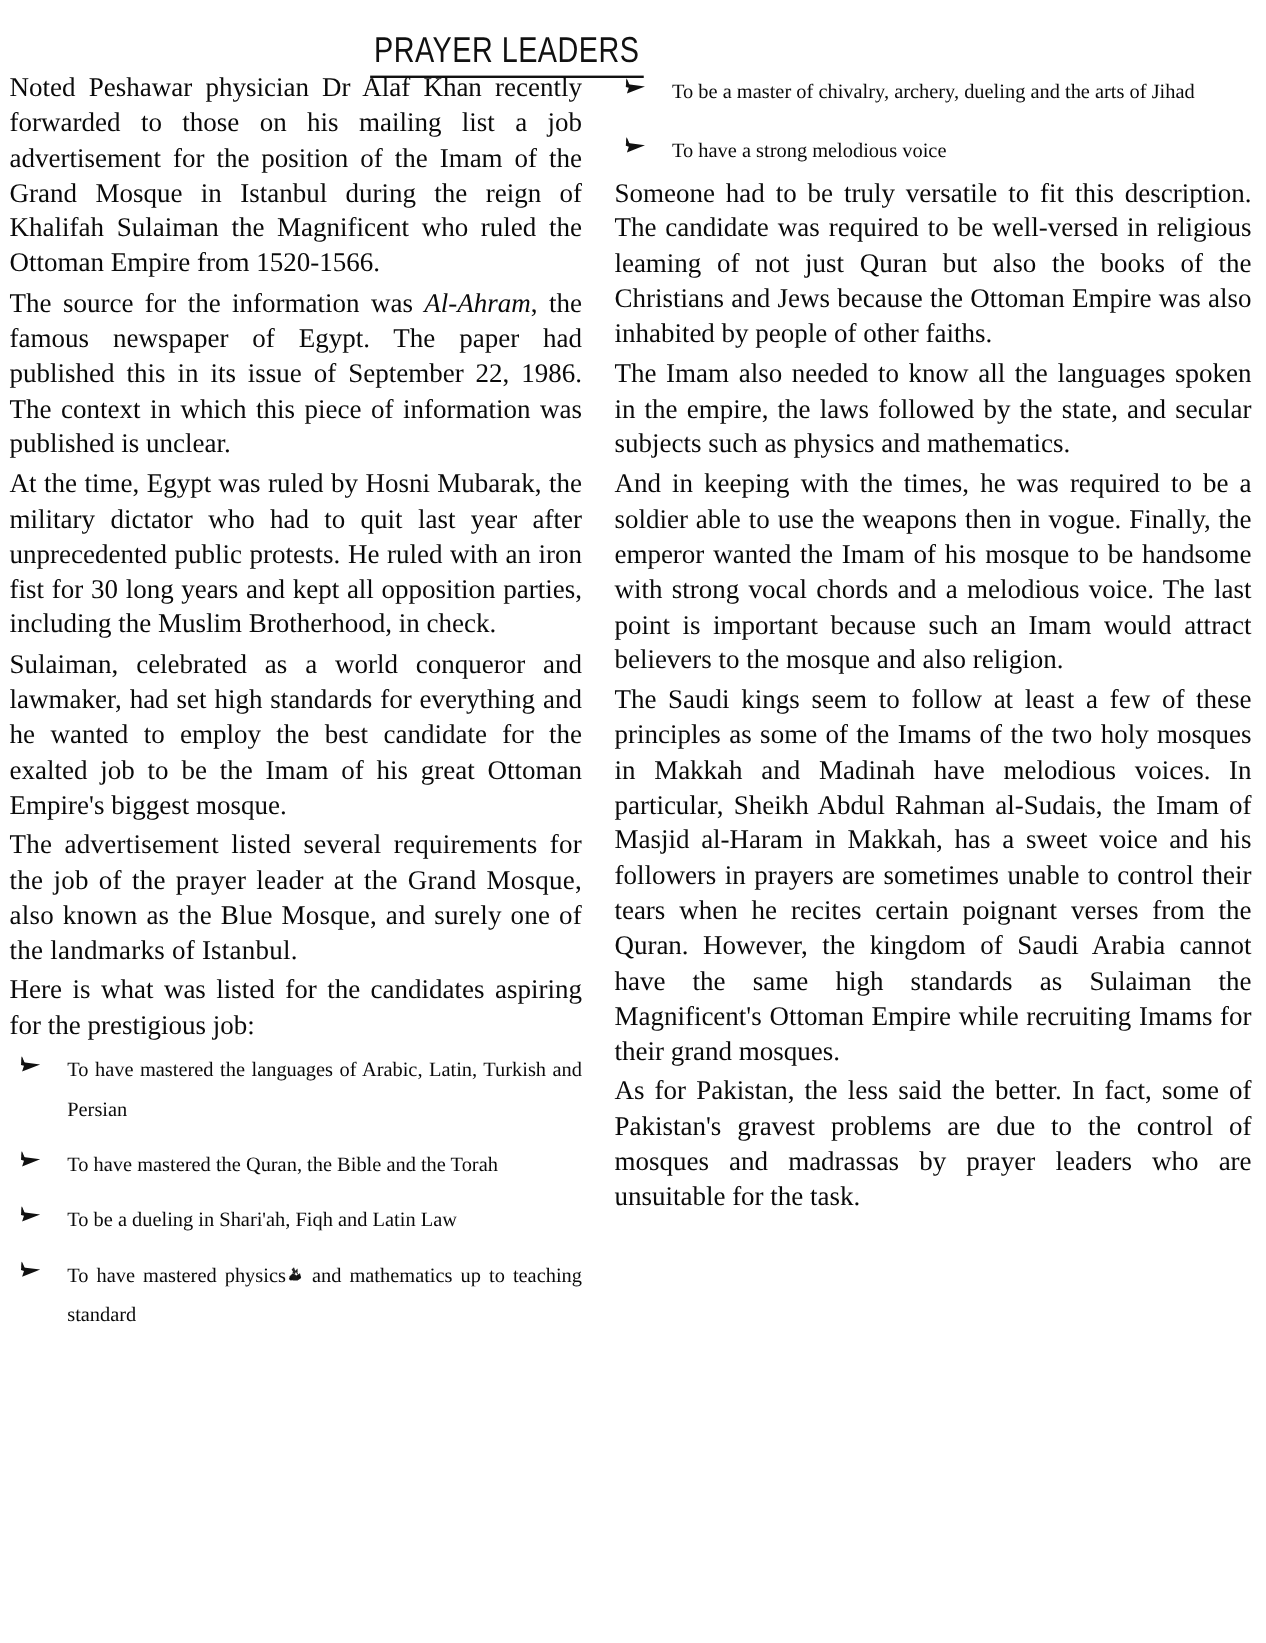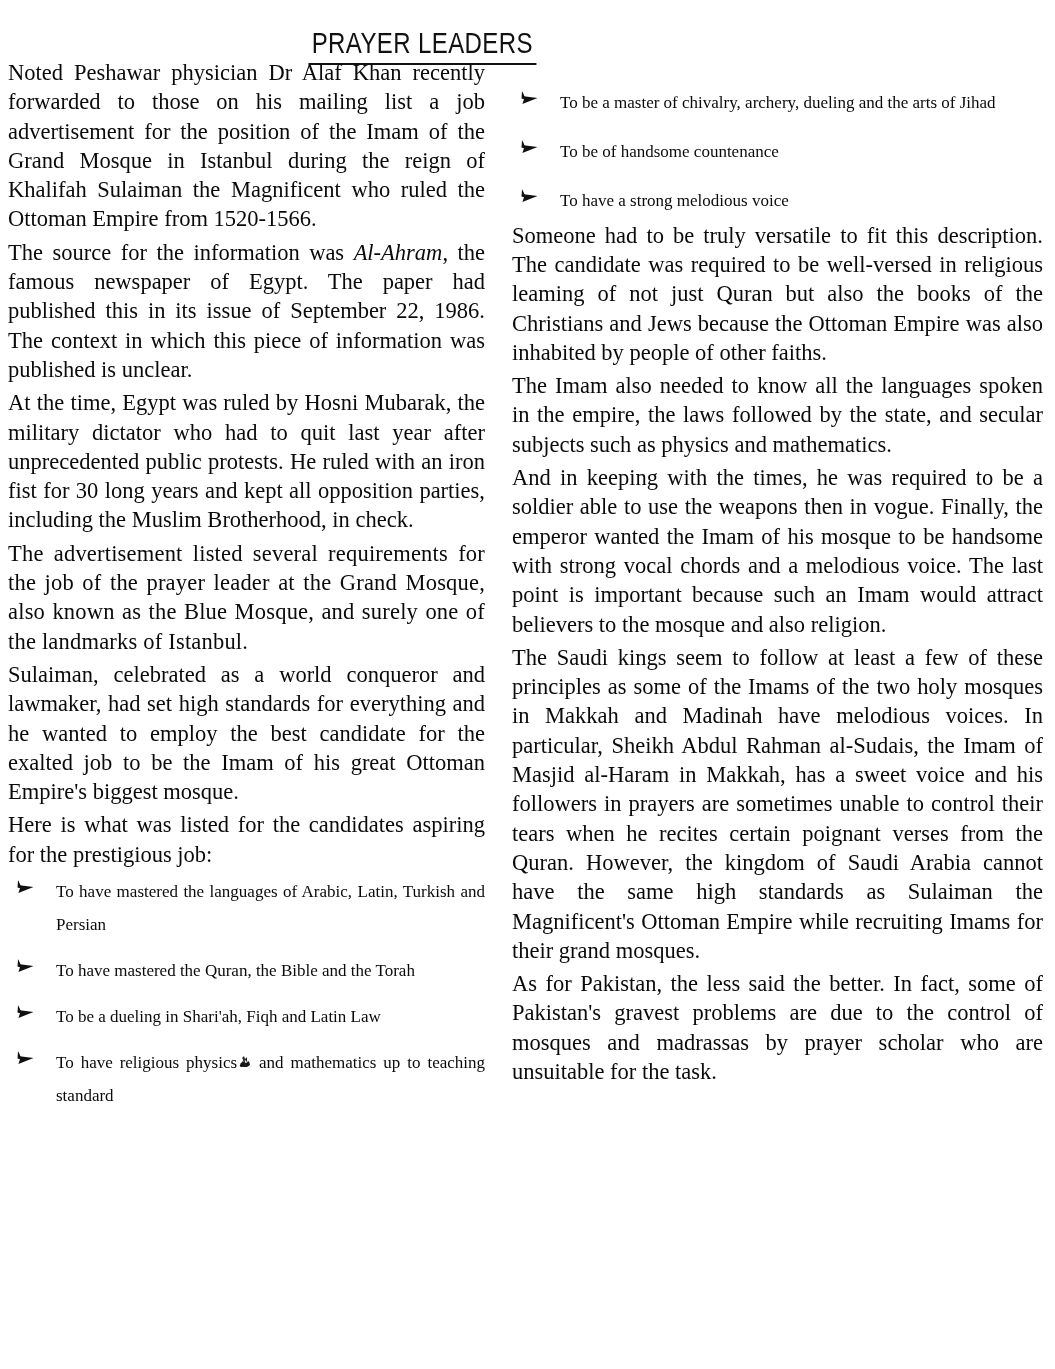--- a/index.html
+++ b/index.html
@@ -49,21 +49,21 @@
   }
 
   
   .columns {
     position: absolute;
     top: 58px;
     left: 0;
     width: 1055px;
     display: flex;
     flex-direction: row;
-    align-items: center;
+    align-items: flex-start;
   }
   .col {
     box-sizing: border-box;
   }
   .col-left {
     width: 492px;
     padding-left: 8px;
     padding-right: 7px;
   }
   .col-right {
@@ -152,24 +152,24 @@
   <div class="columns">
 
     <div class="col col-left">
 
       <p class="body">Noted Peshawar physician Dr Alaf Khan recently forwarded to those on his mailing list a job advertisement for the position of the Imam of the Grand Mosque in Istanbul during the reign of Khalifah Sulaiman the Magnificent who ruled the Ottoman Empire from 1520-1566.</p>
 
       <p class="body"><span>The source for the information was </span><span class="it">Al-Ahram</span><span>, the famous newspaper of Egypt. The paper had published this in its issue of September 22, 1986. The context in which this piece of information was published is unclear.</span></p>
 
       <p class="body">At the time, Egypt was ruled by Hosni Mubarak, the military dictator who had to quit last year after unprecedented public protests. He ruled with an iron fist for 30 long years and kept all opposition parties, including the Muslim Brotherhood, in check.</p>
 
+      <p class="body">Sulaiman, celebrated as a world conqueror and lawmaker, had set high standards for everything and he wanted to employ the best candidate for the exalted job to be the Imam of his great Ottoman Empire's biggest mosque.</p>
+
       <p class="body loose">The advertisement listed several requirements for the job of the prayer leader at the Grand Mosque, also known as the Blue Mosque, and surely one of the landmarks of Istanbul.</p>
 
-      <p class="body">Sulaiman, celebrated as a world conqueror and lawmaker, had set high standards for everything and he wanted to employ the best candidate for the exalted job to be the Imam of his great Ottoman Empire's biggest mosque.</p>
-
       <p class="body last-left">Here is what was listed for the candidates aspiring for the prestigious job:</p>
 
       <ul class="bullets">
         <li>
           <span class="bullet-icon">
             <svg width="22" height="22" viewBox="0 0 22 22" aria-hidden="true">
               <path d="M2 4.5 L3.6 8.2 L1.8 9.0 L17.5 11.0 L2.4 17.0 L4.0 12.2 L1.5 11.4 Z" fill="#111"></path>
               <path d="M2.2 4.2 L5.0 10.6 L2.0 9.4 Z" fill="#111"></path>
             </svg>
           </span>
@@ -193,21 +193,21 @@
           </span>
           <span>To be a dueling in Shari'ah, Fiqh and Latin Law</span>
         </li>
         <li>
           <span class="bullet-icon">
             <svg width="22" height="22" viewBox="0 0 22 22" aria-hidden="true">
               <path d="M2 4.5 L3.6 8.2 L1.8 9.0 L17.5 11.0 L2.4 17.0 L4.0 12.2 L1.5 11.4 Z" fill="#111"></path>
               <path d="M2.2 4.2 L5.0 10.6 L2.0 9.4 Z" fill="#111"></path>
             </svg>
           </span>
-          <span>To have religious physics</span><span class="smudge">
+          <span>To have mastered physics</span><span class="smudge">
             <svg width="17" height="17" viewBox="0 0 17 17" aria-hidden="true">
               <path d="M4 10 L7 7 L10 9 L13 7 L14 11 L11 13 L7 13 Z" fill="#1a1a1a"></path>
               <path d="M6 4 L8 2 L9 5 L11 3 L11 6 L8 7 Z" fill="#2a2a2a"></path>
               <circle cx="5.5" cy="11.5" r="1.6" fill="#111"></circle>
               <circle cx="12" cy="10" r="1.3" fill="#111"></circle>
               <path d="M7 6 L9 8 M10 5 L11 8" stroke="#222" stroke-width="0.9"></path>
             </svg>
           </span><span> and mathematics up to teaching standard</span>
         </li>
       </ul>
@@ -226,39 +226,30 @@
           </span>
           <span>To be a master of chivalry, archery, dueling and the arts of Jihad</span>
         </li>
         <li class="tight">
           <span class="bullet-icon">
             <svg width="22" height="22" viewBox="0 0 22 22" aria-hidden="true">
               <path d="M2 4.5 L3.6 8.2 L1.8 9.0 L17.5 11.0 L2.4 17.0 L4.0 12.2 L1.5 11.4 Z" fill="#111"></path>
               <path d="M2.2 4.2 L5.0 10.6 L2.0 9.4 Z" fill="#111"></path>
             </svg>
           </span>
-          <span>To be of handsome countenance</span>
-        </li>
-        <li class="tight">
-          <span class="bullet-icon">
-            <svg width="22" height="22" viewBox="0 0 22 22" aria-hidden="true">
-              <path d="M2 4.5 L3.6 8.2 L1.8 9.0 L17.5 11.0 L2.4 17.0 L4.0 12.2 L1.5 11.4 Z" fill="#111"></path>
-              <path d="M2.2 4.2 L5.0 10.6 L2.0 9.4 Z" fill="#111"></path>
-            </svg>
-          </span>
           <span>To have a strong melodious voice</span>
         </li>
       </ul>
 
       <p class="body">Someone had to be truly versatile to fit this description. The candidate was required to be well-versed in religious leaming of not just Quran but also the books of the Christians and Jews because the Ottoman Empire was also inhabited by people of other faiths.</p>
 
       <p class="body">The Imam also needed to know all the languages spoken in the empire, the laws followed by the state, and secular subjects such as physics and mathematics.</p>
 
       <p class="body">And in keeping with the times, he was required to be a soldier able to use the weapons then in vogue. Finally, the emperor wanted the Imam of his mosque to be handsome with strong vocal chords and a melodious voice. The last point is important because such an Imam would attract believers to the mosque and also religion.</p>
 
       <p class="body">The Saudi kings seem to follow at least a few of these principles as some of the Imams of the two holy mosques in Makkah and Madinah have melodious voices. In particular, Sheikh Abdul Rahman al-Sudais, the Imam of Masjid al-Haram in Makkah, has a sweet voice and his followers in prayers are sometimes unable to control their tears when he recites certain poignant verses from the Quran. However, the kingdom of Saudi Arabia cannot have the same high standards as Sulaiman the Magnificent's Ottoman Empire while recruiting Imams for their grand mosques.</p>
 
-      <p class="body">As for Pakistan, the less said the better. In fact, some of Pakistan's gravest problems are due to the control of mosques and madrassas by prayer scholar who are unsuitable for the task.</p>
+      <p class="body">As for Pakistan, the less said the better. In fact, some of Pakistan's gravest problems are due to the control of mosques and madrassas by prayer leaders who are unsuitable for the task.</p>
 
     </div>
 
   </div>
 </div>
 
 </body></html>

